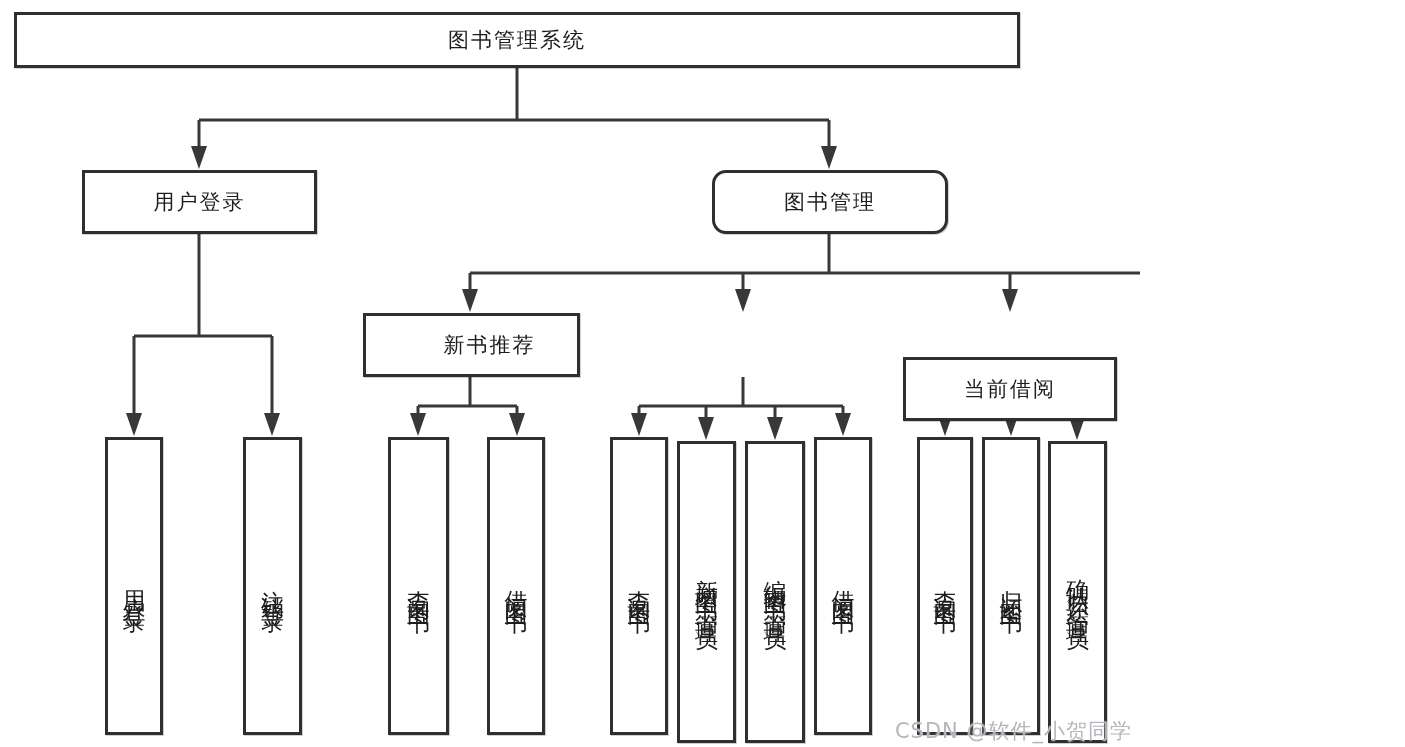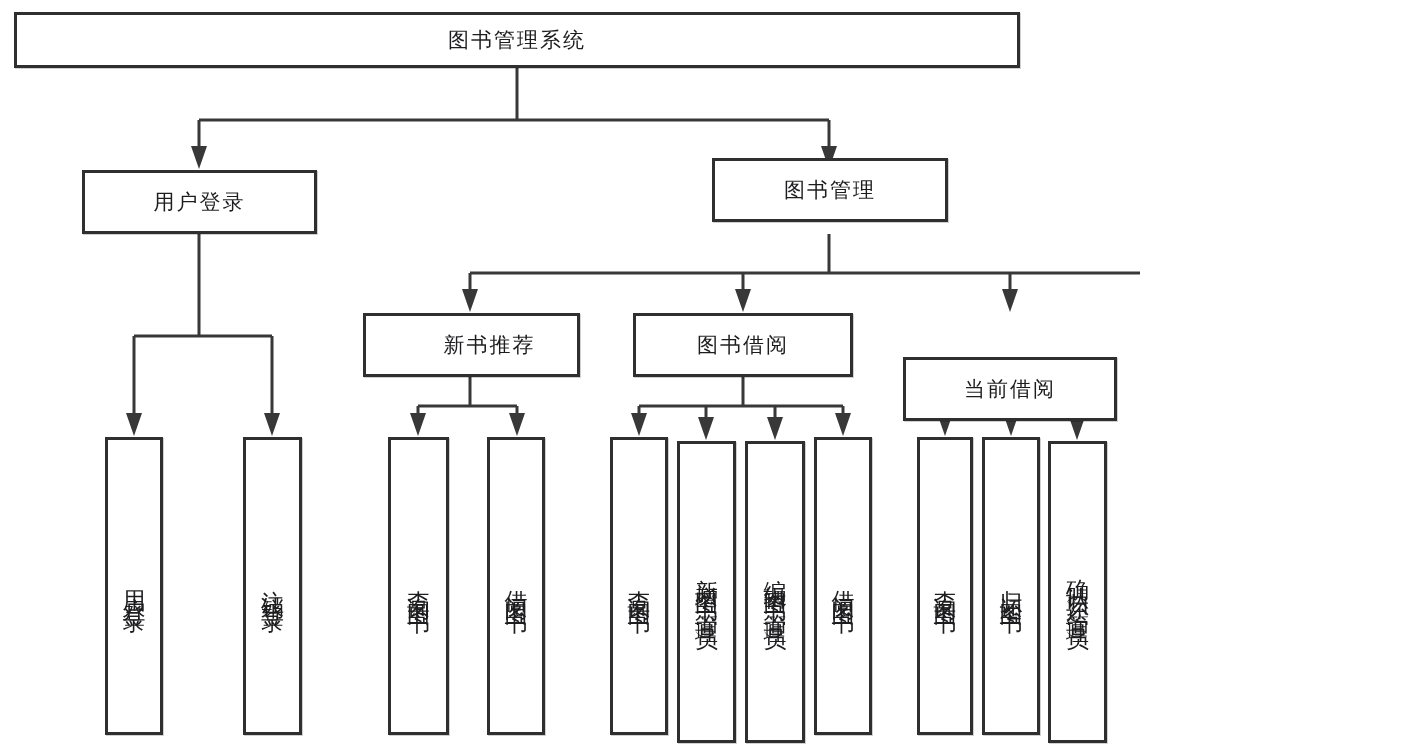--- a/index.html
+++ b/index.html
@@ -126,37 +126,37 @@
     <polygon class="arrow" points="945,436 937,413 953,413"></polygon>
     <polygon class="arrow" points="1011,436 1003,413 1019,413"></polygon>
     <polygon class="arrow" points="1077,440 1069,417 1085,417"></polygon>
     <polygon class="arrow" points="1224,436 1216,413 1232,413"></polygon>
     <polygon class="arrow" points="1341,436 1333,413 1349,413"></polygon>
   </svg>
 
   <div class="node h" style="left:14px; top:12px; width:1006px; height:56px;">图书管理系统</div>
 
   <div class="node h" style="left:82px; top:170px; width:235px; height:64px;">用户登录</div>
-  <div class="node h" style="left:712px; top:158px; width:236px; height:64px;">图书管理</div>
+  <div class="node h" style="left:712px; top:170px; width:236px; height:64px;border-radius:14px;">图书管理</div>
 
   <div class="node v" style="left:105px; top:437px; width:58px; height:298px;">用户登录</div>
   <div class="node v" style="left:243px; top:437px; width:59px; height:298px;">注销登录</div>
 
   <div class="node h" style="left:363px; top:313px; width:217px; height:64px;padding-left:36px;">新书推荐</div>
-  <div class="node h" style="left:633px; top:313px; width:220px; height:64px;">图书借阅</div>
   <div class="node h" style="left:903px; top:313px; width:214px; height:64px;margin-top:44px;">当前借阅</div>
 
   <div class="node v" style="left:388px; top:437px; width:61px; height:298px;">查询图书</div>
   <div class="node v" style="left:487px; top:437px; width:58px; height:298px;">借阅图书</div>
 
   <div class="node v" style="left:610px; top:437px; width:58px; height:298px;">查询图书</div>
   <div class="node v" style="left:677px; top:441px; width:59px; height:302px;">新增图书（管理员）</div>
   <div class="node v" style="left:745px; top:441px; width:60px; height:302px;">编辑图书（管理员）</div>
   <div class="node v" style="left:814px; top:437px; width:58px; height:298px;">借阅图书</div>
 
   <div class="node v" style="left:917px; top:437px; width:56px; height:298px;">查询图书</div>
   <div class="node v" style="left:982px; top:437px; width:58px; height:298px;">归还图书</div>
   <div class="node v" style="left:1048px; top:441px; width:59px; height:302px;">确认归还（管理员）</div>
 
   <div class="node v" style="left:1196px; top:437px; width:57px; height:298px;">新增借阅记录</div>
   <div class="node v" style="left:1312px; top:437px; width:57px; height:298px;">查询借阅记录</div>
 
+  <div id="watermark">CSDN @软件_小贺同学</div>
 </div>
 
 </body></html>

